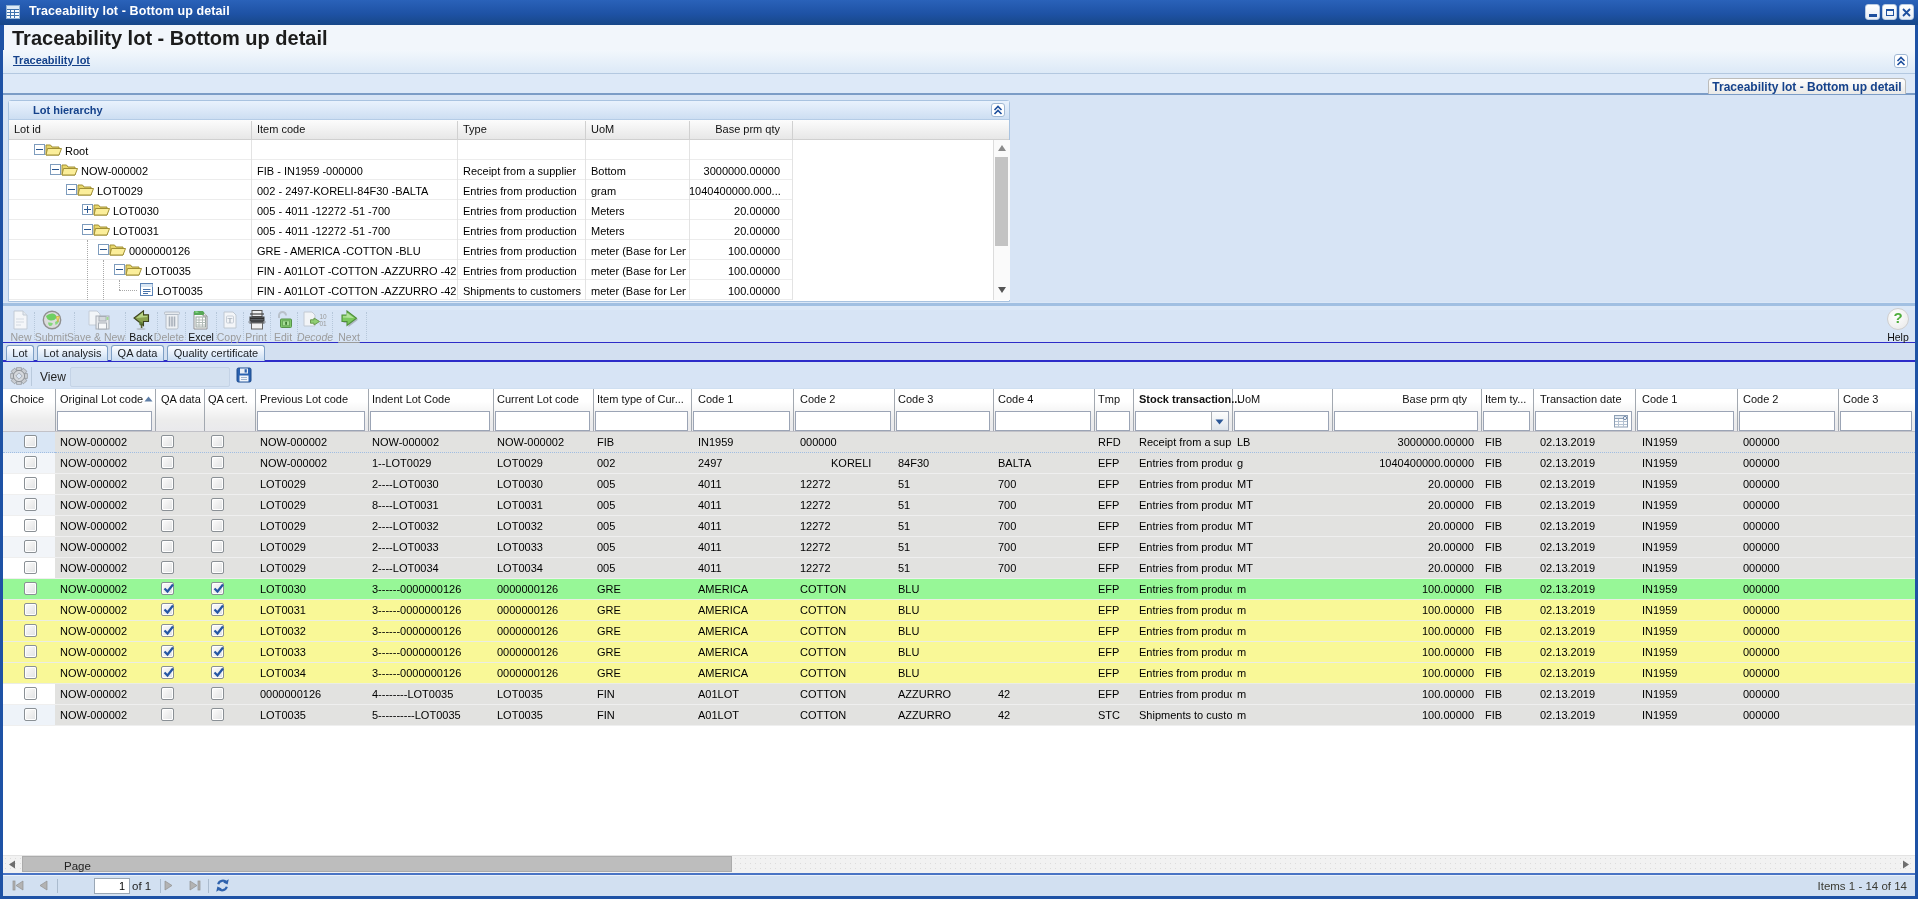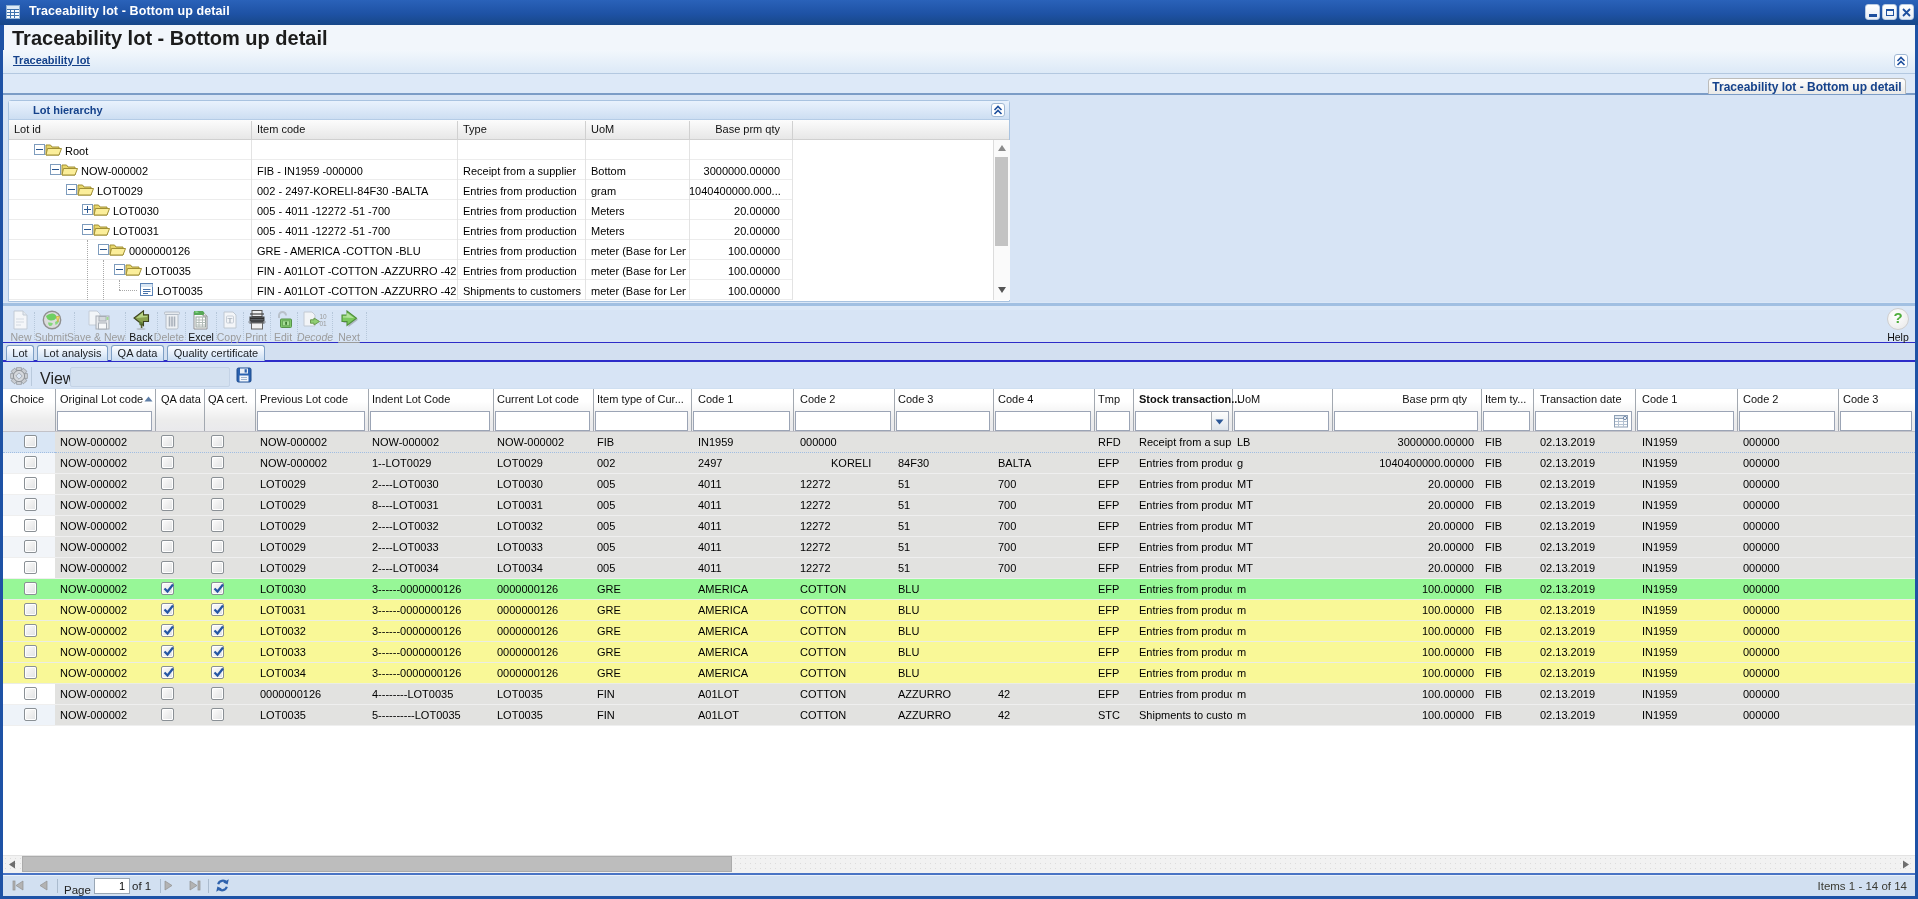--- a/index.html
+++ b/index.html
@@ -330,21 +330,21 @@
       <rect x="6.6" y="0.2" width="4.8" height="4" rx="0.8" fill="#c9cdd2" stroke="#8f9398" stroke-width="0.8" transform="rotate(90 9 9)"></rect>
       <rect x="6.6" y="0.2" width="4.8" height="4" rx="0.8" fill="#c9cdd2" stroke="#8f9398" stroke-width="0.8" transform="rotate(135 9 9)"></rect>
       <rect x="6.6" y="0.2" width="4.8" height="4" rx="0.8" fill="#c9cdd2" stroke="#8f9398" stroke-width="0.8" transform="rotate(180 9 9)"></rect>
       <rect x="6.6" y="0.2" width="4.8" height="4" rx="0.8" fill="#c9cdd2" stroke="#8f9398" stroke-width="0.8" transform="rotate(225 9 9)"></rect>
       <rect x="6.6" y="0.2" width="4.8" height="4" rx="0.8" fill="#c9cdd2" stroke="#8f9398" stroke-width="0.8" transform="rotate(270 9 9)"></rect>
       <rect x="6.6" y="0.2" width="4.8" height="4" rx="0.8" fill="#c9cdd2" stroke="#8f9398" stroke-width="0.8" transform="rotate(315 9 9)"></rect>
       <circle cx="9" cy="9" r="5.6" fill="#d6d9dd" stroke="#8f9398" stroke-width="1"></circle>
       <path d="M9 5.8 L12.2 9 L9 12.2 L5.8 9 Z" fill="#dce7f5" stroke="#9aa0a8" stroke-width="0.8"></path>
     </svg>
 <div class="abs" style="left:31px;top:367px;width:1px;height:19px;background:#b9c9dc;"></div>
-<div class="abs" style="left:40px;top:370px;font-size:16px;color:#222;">View</div>
+<div class="abs" style="left:40px;top:370px;font-size:12px;color:#222;">View</div>
 <div class="abs" style="left:70px;top:367px;width:160px;height:20px;background:#d4e1f0;border:1px solid #c4d3e6;border-radius:2px;"></div>
 <svg class="abs" style="left:236px;top:367px" width="16" height="16" viewBox="0 0 16 16">
       <rect x="1" y="1" width="14" height="14" rx="1.5" fill="#2b62b0" stroke="#1c4a8c"></rect>
       <rect x="4" y="1.5" width="8" height="5" fill="#e8eef6"></rect>
       <rect x="8.6" y="2.2" width="2.2" height="3.4" fill="#2b62b0"></rect>
       <rect x="3.5" y="8.5" width="9" height="6" fill="#f2f6fb"></rect>
       <g stroke="#9fb4cf">
         <line x1="5" y1="10.5" x2="11" y2="10.5"></line>
         <line x1="5" y1="12.5" x2="11" y2="12.5"></line>
       </g>
@@ -780,21 +780,21 @@
 <div class="abs" style="left:3px;top:873px;width:1912px;height:2px;background:#4a74c4;"></div>
 <div class="abs" style="left:3px;top:875px;width:1912px;height:21px;background:#d2e0f1;border-top:1px solid #e9f1fa;"></div>
 <svg class="abs" style="left:12px;top:880px" width="12" height="11">
       <rect x="1" y="1" width="2" height="9" fill="#b3b3b3" stroke="#909090" stroke-width="0.7"></rect>
       <path d="M11 1 L11 10 L4 5.5 Z" fill="#b3b3b3" stroke="#909090" stroke-width="0.7"></path>
     </svg>
 <svg class="abs" style="left:38px;top:880px" width="10" height="11">
       <path d="M9 1 L9 10 L2 5.5 Z" fill="#b3b3b3" stroke="#909090" stroke-width="0.7"></path>
     </svg>
 <div class="abs" style="left:57px;top:879px;width:1px;height:14px;background:#aabbce;"></div>
-<div class="abs" style="left:64px;top:884px;font-size:11.5px;color:#222;">Page</div>
+<div class="abs" style="left:64px;top:860px;font-size:11.5px;color:#222;">Page</div>
 <div class="abs" style="left:94px;top:878px;width:36px;height:16px;background:#fff;border:1px solid #9aa7b5;font-size:11px;text-align:right;line-height:15px;padding-right:4px;">1</div>
 <div class="abs" style="left:132px;top:880px;font-size:11.5px;color:#222;">of 1</div>
 <div class="abs" style="left:160px;top:879px;width:1px;height:14px;background:#aabbce;"></div>
 <svg class="abs" style="left:164px;top:880px" width="10" height="11">
       <path d="M1 1 L1 10 L8 5.5 Z" fill="#b3b3b3" stroke="#909090" stroke-width="0.7"></path>
     </svg>
 <svg class="abs" style="left:189px;top:880px" width="12" height="11">
       <path d="M1 1 L1 10 L8 5.5 Z" fill="#b3b3b3" stroke="#909090" stroke-width="0.7"></path>
       <rect x="9" y="1" width="2" height="9" fill="#b3b3b3" stroke="#909090" stroke-width="0.7"></rect>
     </svg>

